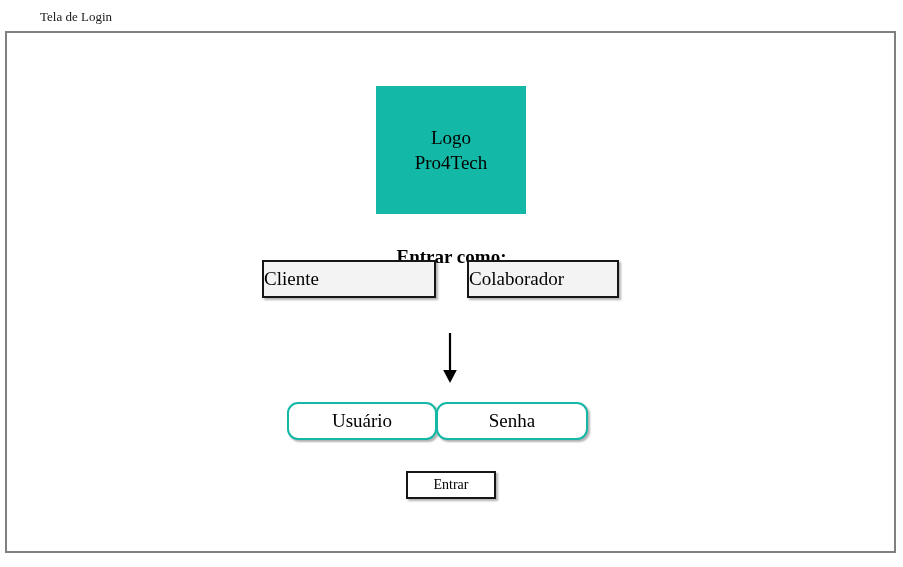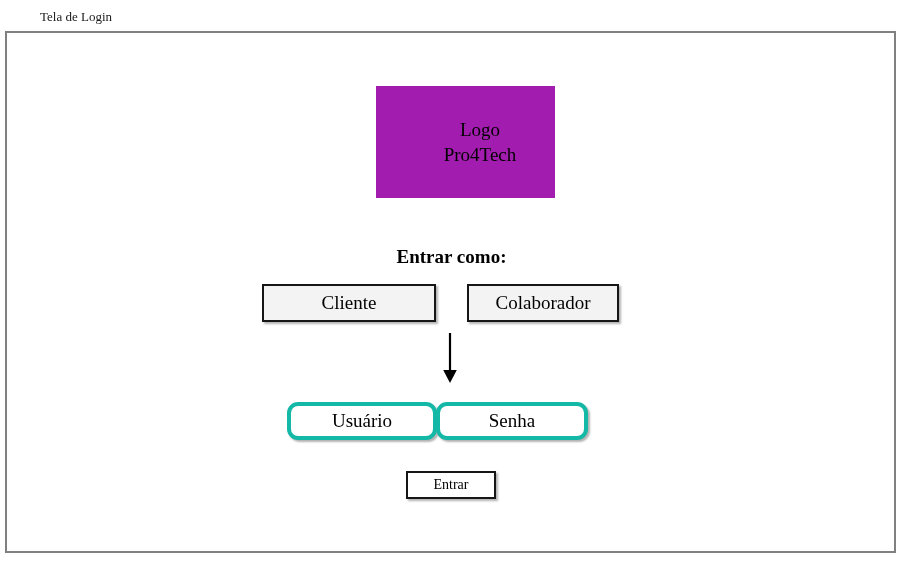--- a/index.html
+++ b/index.html
@@ -39,56 +39,54 @@
     border: 2px solid #808080;
     background: #ffffff;
   }
 
   
   #logo-box {
     position: absolute;
     left: 376px;
     top: 86px;
     width: 150px;
-    height: 112px;
-    background: #a21caf;
+    height: 128px;
+    background: #14b8a6;
     display: flex;
     flex-direction: column;
     align-items: center;
     justify-content: center;
     font-size: 19px;
     line-height: 25px;
     text-align: center;
-    padding-left: 29px;
   }
   #logo-box .logo-line { display: block; }
 
   
   #role-prompt {
     position: absolute;
     left: 0;
     top: 245px;
     width: 903px;
     text-align: center;
     font-size: 19px;
     line-height: 24px;
     font-weight: bold;
   }
 
   
   .role-button {
     position: absolute;
-    top: 284px;
+    top: 260px;
     height: 38px;
     box-sizing: border-box;
     background: #f3f3f3;
     border: 2px solid #161616;
     display: flex;
     align-items: center;
-    justify-content: center;
     font-size: 19px;
     line-height: 22px;
     box-shadow: 2px 2px 2px rgba(0,0,0,0.30);
     cursor: pointer;
   }
   #role-button-cliente {
     left: 262px;
     width: 174px;
   }
   #role-button-colaborador {
@@ -105,21 +103,21 @@
     height: 52px;
   }
 
   
   .credential-field {
     position: absolute;
     top: 402px;
     height: 38px;
     box-sizing: border-box;
     background: #ffffff;
-    border: 4px solid #14b8a6;
+    border: 2px solid #14b8a6;
     border-radius: 11px;
     display: flex;
     align-items: center;
     justify-content: center;
     font-size: 19px;
     line-height: 22px;
     box-shadow: 2px 2px 2px rgba(0,0,0,0.30);
     cursor: text;
   }
   #field-usuario {

